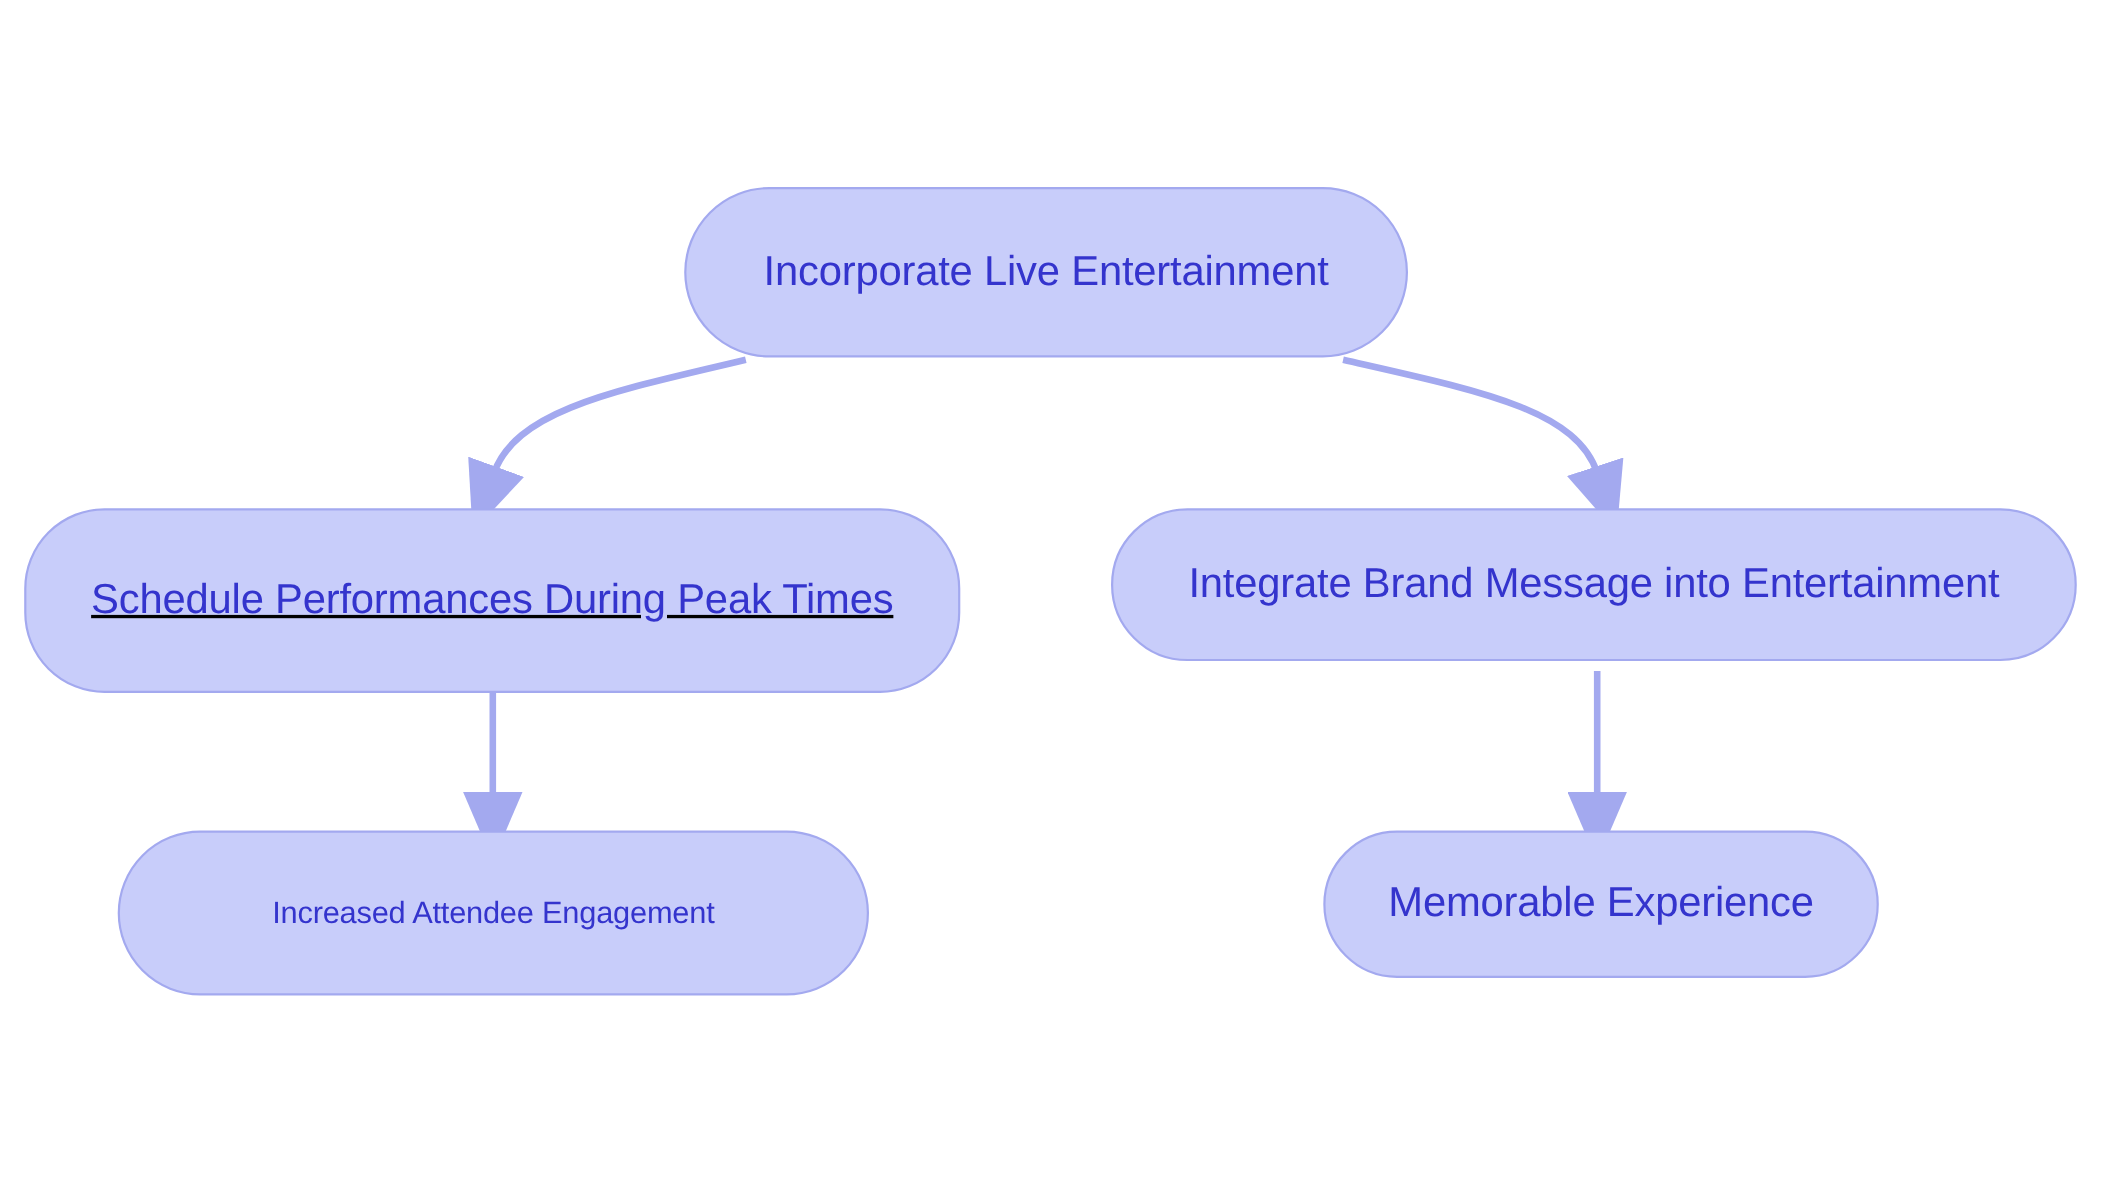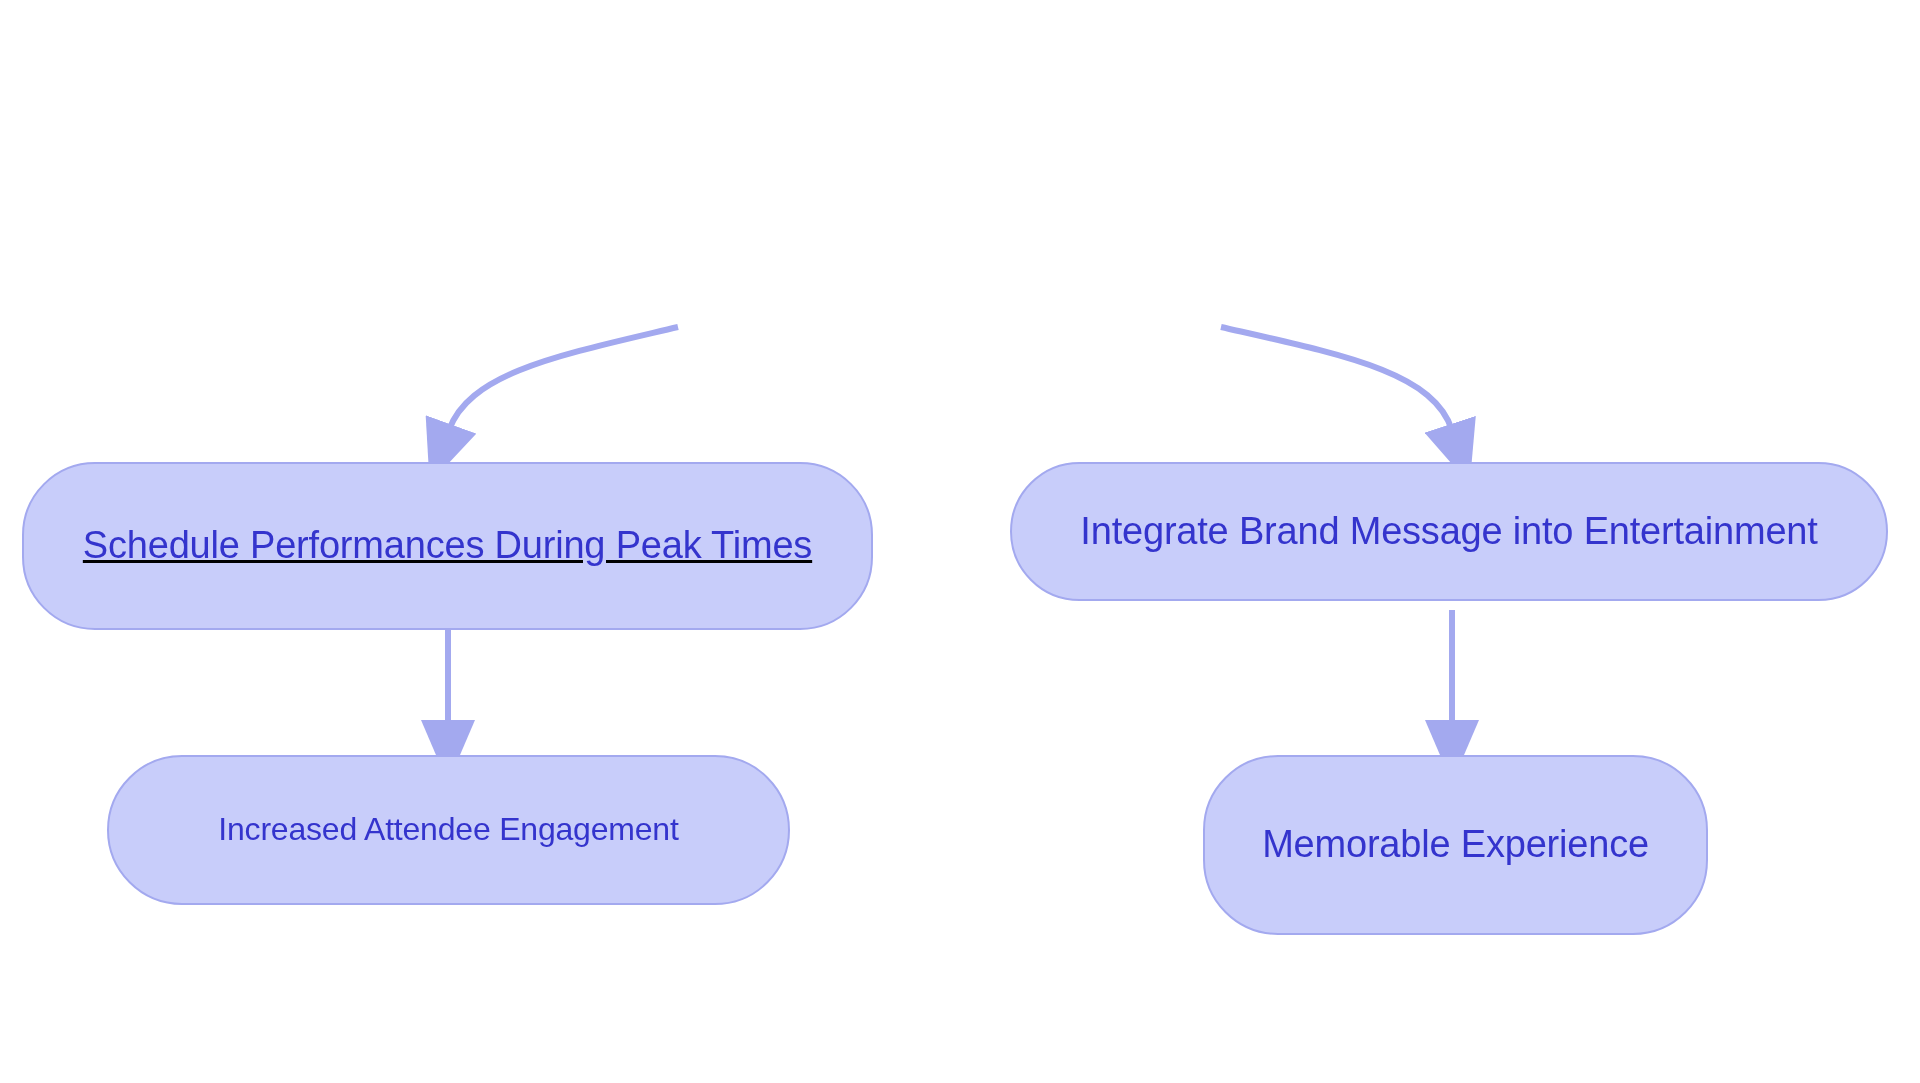--- a/index.html
+++ b/index.html
@@ -75,26 +75,26 @@
   }
   #node-integrate .node-label { font-size: 38px; }
   
   #node-engagement {
     left: 107px;
     top: 755px;
     width: 683px;
     height: 150px;
     border-radius: 75px;
   }
-  #node-engagement .node-label { font-size: 32px; }
+  #node-engagement .node-label { font-size: 28px; }
   #node-memorable {
     left: 1203px;
     top: 755px;
     width: 505px;
-    height: 180px;
+    height: 134px;
     border-radius: 75px;
     text-align: center;
   }
   #node-memorable .node-label { font-size: 38px; }
 </style>
 </head>
 <body>
 
 <div id="diagram-canvas">
 
@@ -107,20 +107,23 @@
 
     <path d="M 678 327 C 560 355 470 372 449 430" fill="none" stroke="#a3a9ef" stroke-width="6" stroke-linecap="butt" marker-end="url(#arrowhead)"></path>
 
     <path d="M 1221 327 C 1344 355 1433 372 1452 430" fill="none" stroke="#a3a9ef" stroke-width="6" stroke-linecap="butt" marker-end="url(#arrowhead)"></path>
 
     <path d="M 448 610 L 448 726" fill="none" stroke="#a3a9ef" stroke-width="6" stroke-linecap="butt" marker-end="url(#arrowhead)"></path>
 
     <path d="M 1452 610 L 1452 726" fill="none" stroke="#a3a9ef" stroke-width="6" stroke-linecap="butt" marker-end="url(#arrowhead)"></path>
   </svg>
 
+  <div class="node" id="node-root">
+    <span class="node-label">Incorporate Live Entertainment</span>
+  </div>
 
   <div class="node" id="node-schedule">
     <span class="node-label">Schedule Performances During Peak Times</span>
   </div>
 
   <div class="node" id="node-integrate">
     <span class="node-label">Integrate Brand Message into Entertainment</span>
   </div>
 
   <div class="node" id="node-engagement">

